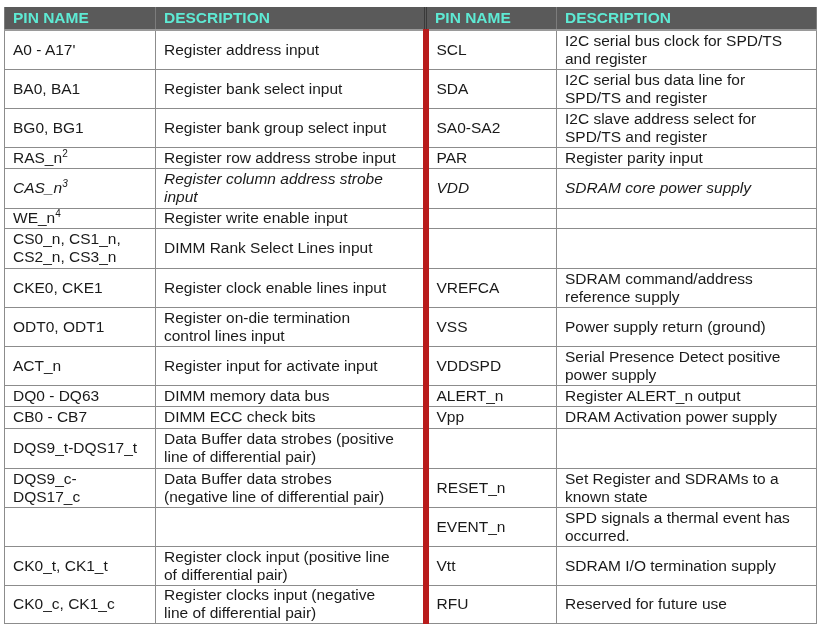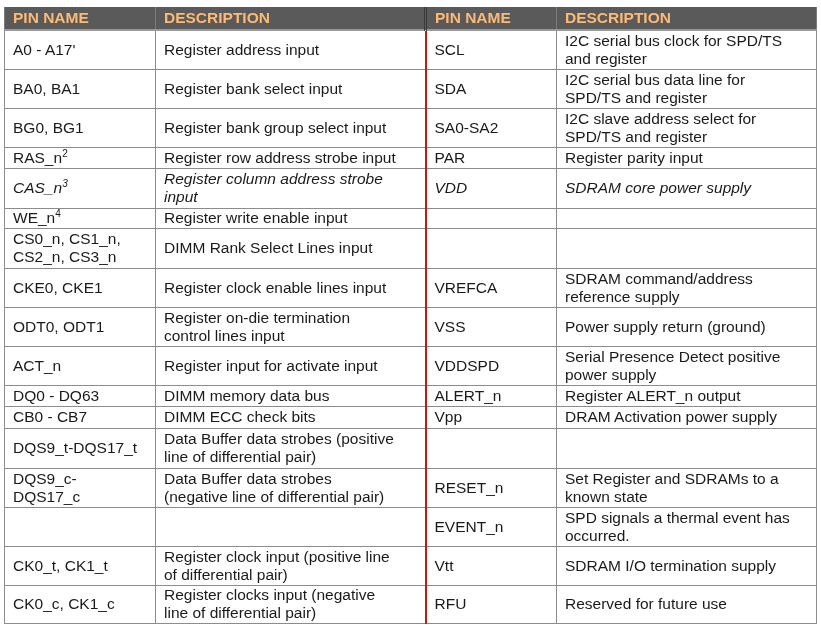--- a/index.html
+++ b/index.html
@@ -11,42 +11,42 @@
     table-layout: fixed;
     font-size: 15.5px;
     color: #1a1a1a;
   }
   table.pins col.c1 { width: 151px; }
   table.pins col.c2 { width: 270px; }
   table.pins col.c3 { width: 131px; }
   table.pins col.c4 { width: 260px; }
   table.pins th {
     background: #5a5a5a;
-    color: #fdba74;
+    color: #5eead4;
     text-align: left;
     font-weight: bold;
     font-size: 15.5px;
     height: 22px;
     padding: 0 0 0 8px;
     border-left: 1px solid #7c7c7c;
     border-right: 1px solid #7c7c7c;
     border-bottom: 2px solid #9a9a9a;
     line-height: 20px;
     white-space: nowrap;
   }
   table.pins th.gap-left { border-left: 3px double #3a3a3a; }
   table.pins td {
     border: 1px solid #8c8c8c;
     padding: 0 4px 0 8px;
     vertical-align: middle;
     line-height: 18px;
     white-space: pre-line;
   }
   table.pins td.name { padding-left: 8px; }
-  table.pins td.lcol2 { border-right: 2px solid #b91c1c; }
+  table.pins td.lcol2 { border-right: 6px solid #b91c1c; }
   sup { font-size: 10px; vertical-align: super; line-height: 0; }
 </style>
 </head>
 <body>
 
 <table class="pins">
   <colgroup>
       <col class="c1">
       <col class="c2">
       <col class="c3">

